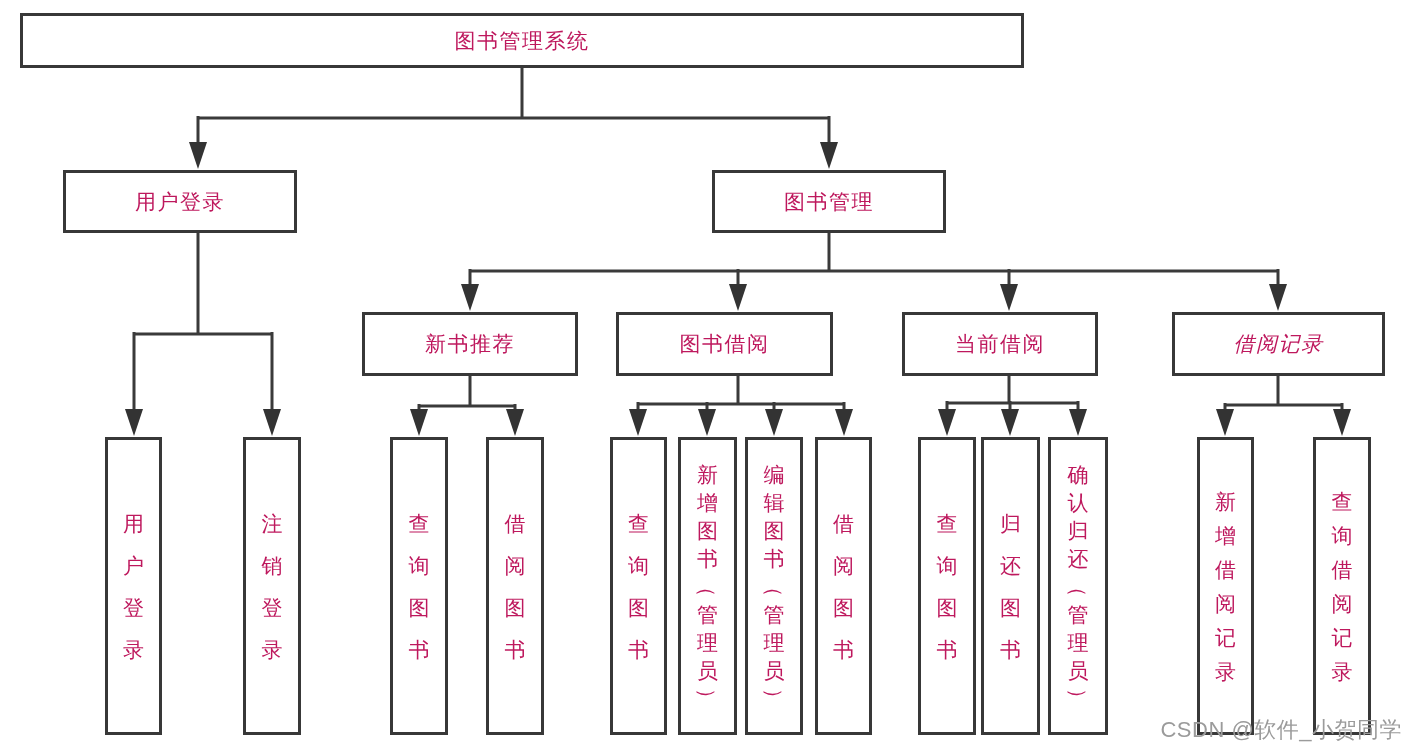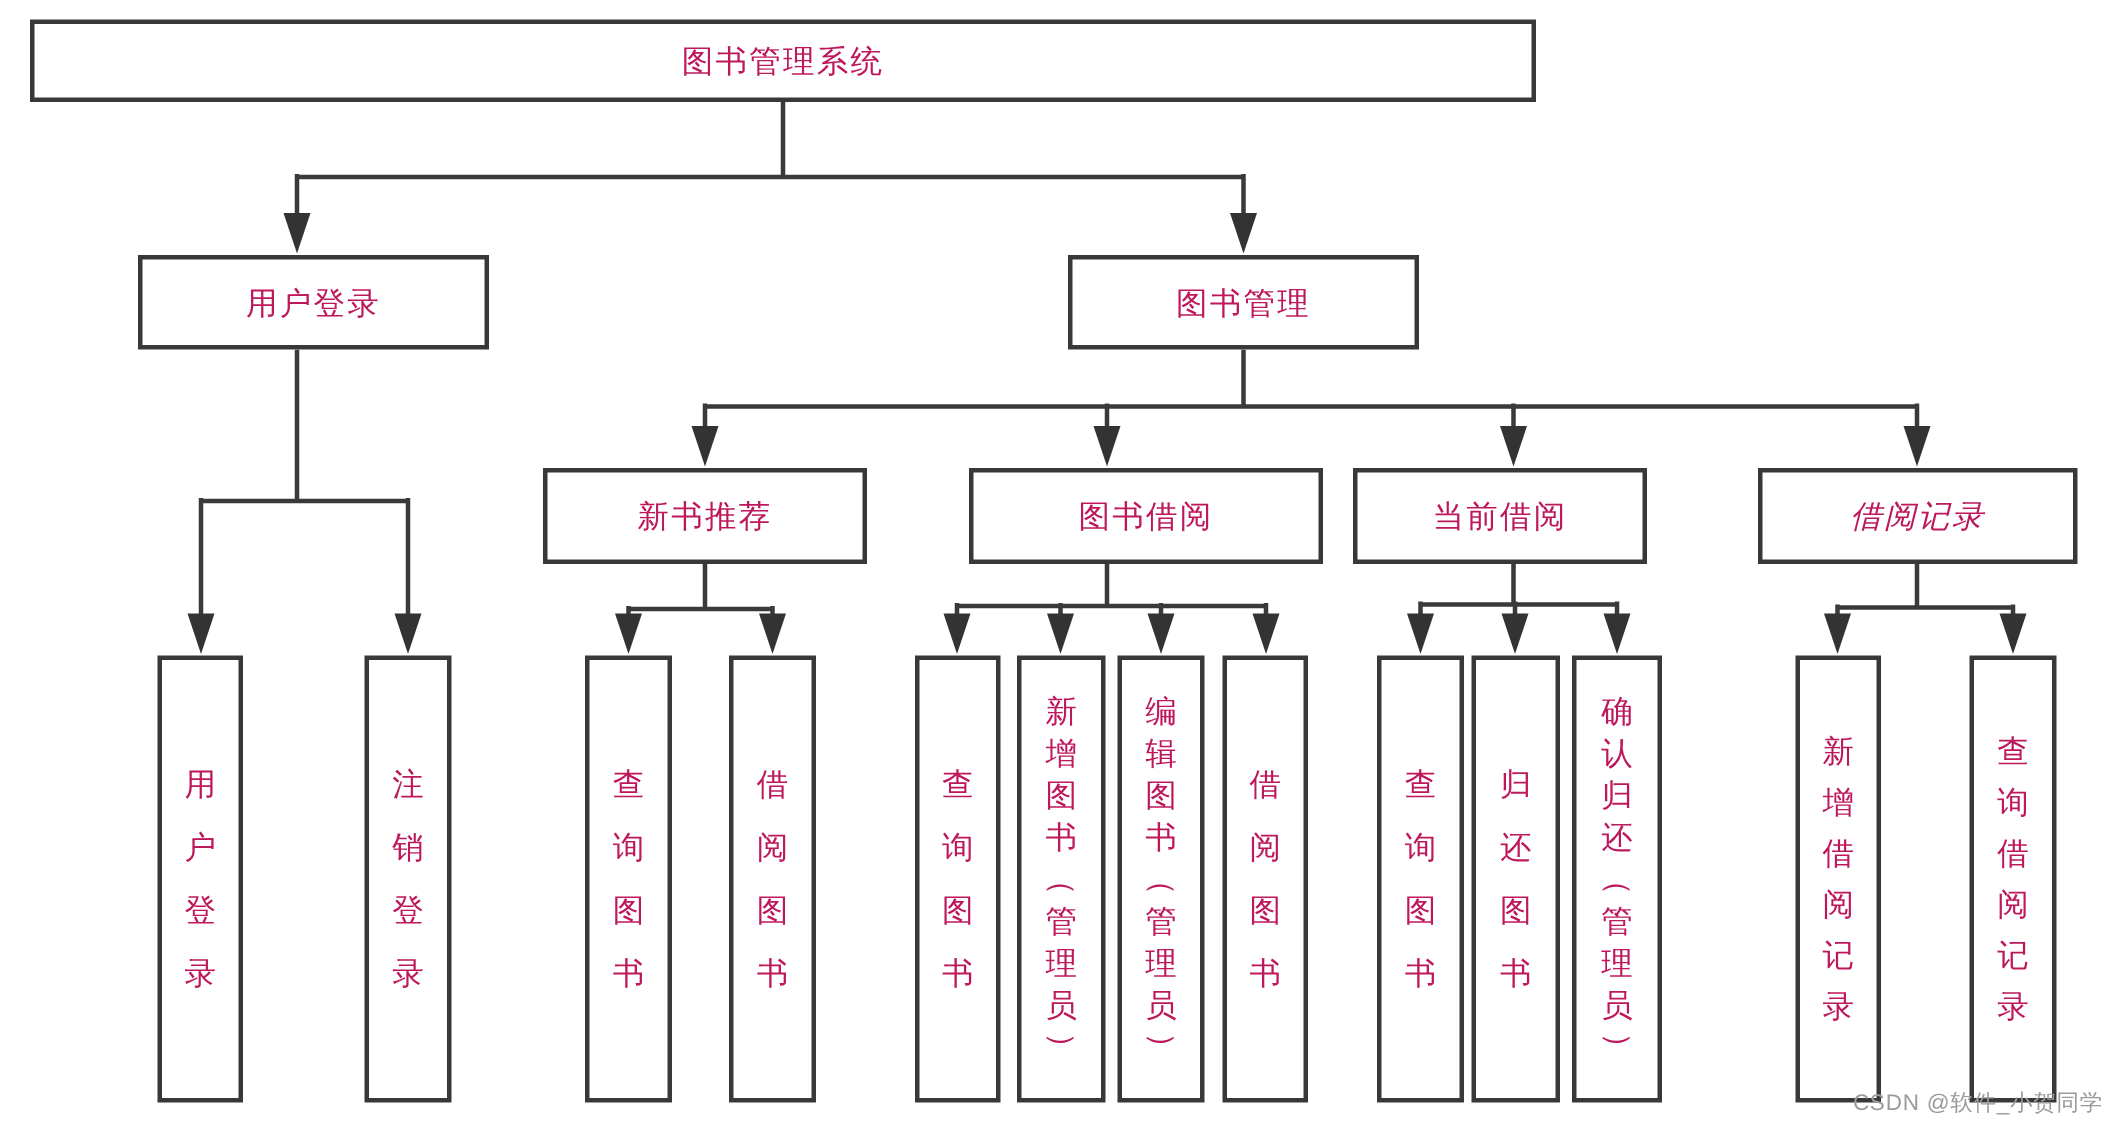--- a/index.html
+++ b/index.html
@@ -51,21 +51,21 @@
     line-height: 1;
     text-align: center;
   }
   .vchar.rot {
     transform: rotate(90deg);
   }
   .watermark {
     position: absolute;
     right: 3px;
     bottom: 2px;
-    font-size: 15px;
+    font-size: 22px;
     color: #9b9b9b;
     letter-spacing: 0.5px;
   }
 </style>
 </head>
 <body>
 
 <div class="canvas">
 
   <svg class="connectors" viewBox="0 0 1405 747" xmlns="http://www.w3.org/2000/svg">
@@ -107,31 +107,31 @@
       <polygon points="1069,409 1087,409 1078,436"></polygon>
       <polygon points="1216,409 1234,409 1225,436"></polygon>
       <polygon points="1333,409 1351,409 1342,436"></polygon>
     </g>
   </svg>
 
   <div class="box" style="left:20px; top:13px; width:1004px; height:55px;">
     <span>图书管理系统</span>
   </div>
 
-  <div class="box" style="left:92px; top:170px; width:234px; height:63px;">
+  <div class="box" style="left:63px; top:170px; width:234px; height:63px;">
     <span>用户登录</span>
   </div>
   <div class="box" style="left:362px; top:312px; width:216px; height:64px;">
     <span>新书推荐</span>
   </div>
 
   <div class="box" style="left:712px; top:170px; width:234px; height:63px;">
     <span>图书管理</span>
   </div>
-  <div class="box" style="left:646px; top:312px; width:236px; height:64px;">
+  <div class="box" style="left:616px; top:312px; width:217px; height:64px;">
     <span>图书借阅</span>
   </div>
   <div class="box" style="left:902px; top:312px; width:196px; height:64px;">
     <span>当前借阅</span>
   </div>
   <div class="box" style="left:1172px; top:312px; width:213px; height:64px;font-style:italic;">
     <span>借阅记录</span>
   </div>
 
   <div class="box leaf" style="left:105px; top:437px; width:57px; height:298px;">

